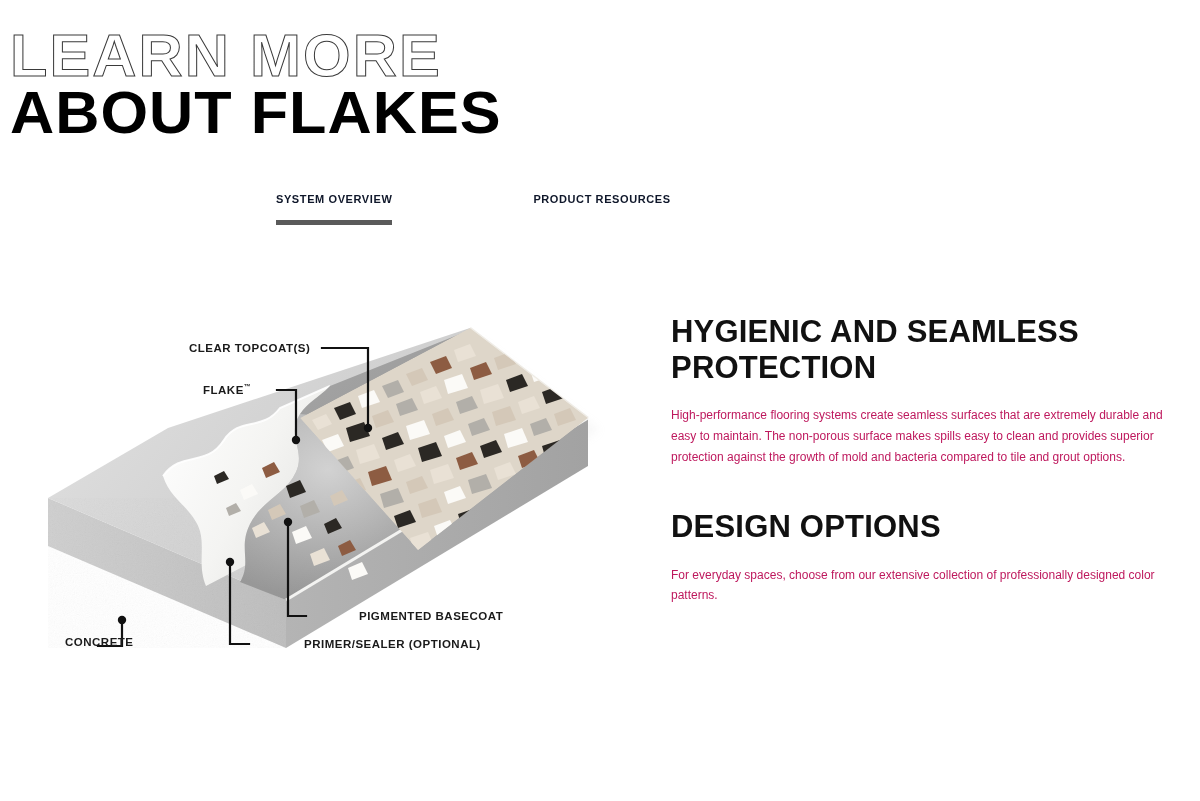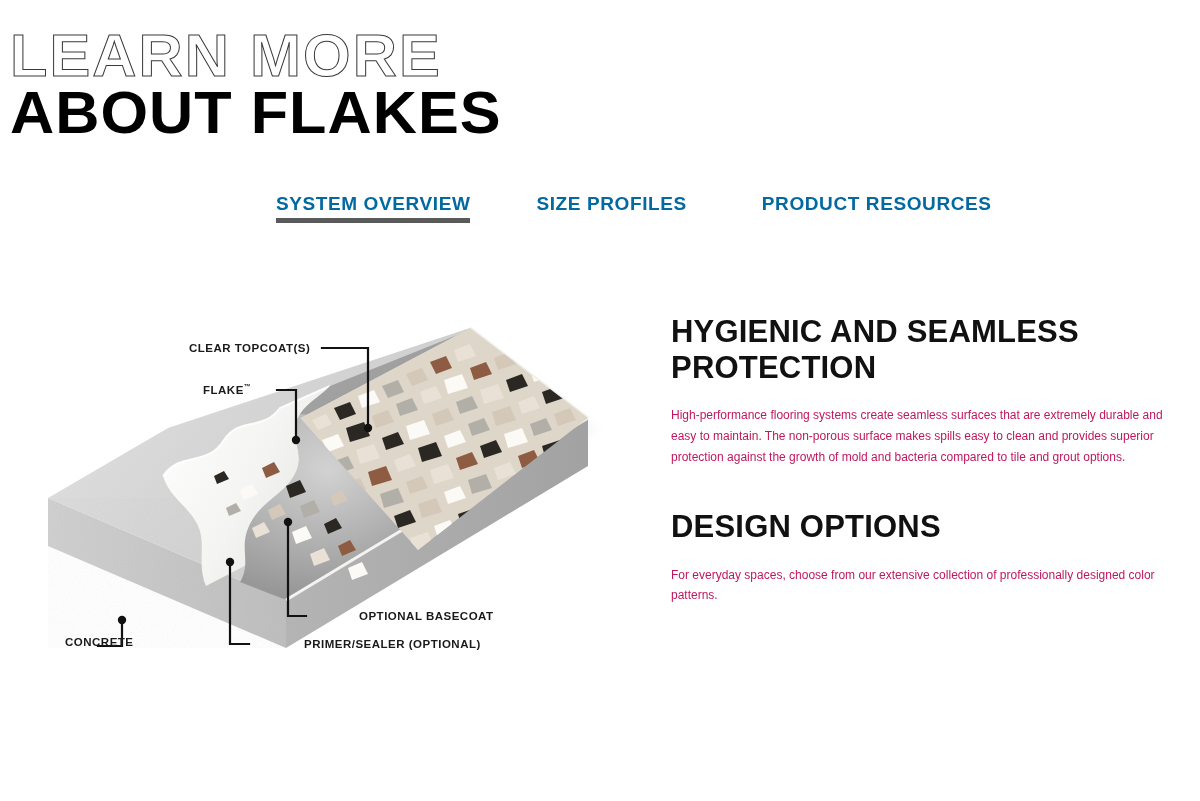--- a/index.html
+++ b/index.html
@@ -26,22 +26,22 @@
   .hero-line2{
     font-size:60px;font-weight:700;letter-spacing:1px;line-height:0.92;
     color:#000000;margin:0;padding:0;margin-top:2px;
     font-family:"Liberation Sans","DejaVu Sans",sans-serif;
     transform:scaleX(1.02);transform-origin:left center;
   }
 
   
   .tabs{position:absolute;left:276px;top:193px;display:flex;align-items:flex-start;}
   .tab{
-    font-size:19px;font-weight:700;letter-spacing:0.6px;color:#0369a1;
-    padding:0 0 8px 0;position:relative;cursor:pointer;white-space:nowrap;
+    font-size:11px;font-weight:700;letter-spacing:0.6px;color:#0f172a;
+    padding:0 0 20px 0;position:relative;cursor:pointer;white-space:nowrap;
   }
   .tab-gap1{width:66px;}
   .tab-gap2{width:75px;}
   .tab.active::after{
     content:"";position:absolute;left:0;right:0;bottom:0;height:5px;background:#5a5a5a;
   }
 
   
   .right-col{position:absolute;left:671px;top:314px;width:510px;}
   .sec-head{
@@ -75,21 +75,20 @@
 <div class="page">
 
   <div class="hero">
     <div class="hero-line1">LEARN MORE</div>
     <div class="hero-line2">ABOUT FLAKES</div>
   </div>
 
   <nav class="tabs">
     <div class="tab active">SYSTEM OVERVIEW</div>
     <div class="tab-gap1"></div>
-    <div class="tab">SIZE PROFILES</div>
     <div class="tab-gap2"></div>
     <div class="tab">PRODUCT RESOURCES</div>
   </nav>
 
   <div class="right-col">
     <h2 class="sec-head">HYGIENIC AND SEAMLESS PROTECTION</h2>
     <p class="sec-p">High-performance flooring systems create seamless surfaces that are extremely durable and easy to maintain. The non-porous surface makes spills easy to clean and provides superior protection against the growth of mold and bacteria compared to tile and grout options.</p>
 
     <h2 class="sec-head second">DESIGN OPTIONS</h2>
     <p class="sec-p">For everyday spaces, choose from our extensive collection of professionally designed color patterns.</p>
@@ -276,15 +275,15 @@
         <circle cx="230" cy="262" r="4.2"></circle>
         <circle cx="288" cy="222" r="4.2"></circle>
       </g>
     </svg>
   </div>
 
   <div class="lbl lbl-topcoat">CLEAR TOPCOAT(S)</div>
   <div class="lbl lbl-flake"><span>FLAKE</span><sup>™</sup></div>
   <div class="lbl lbl-concrete">CONCRETE</div>
   <div class="lbl lbl-primer">PRIMER/SEALER (OPTIONAL)</div>
-  <div class="lbl lbl-basecoat">OPTIONAL BASECOAT</div>
+  <div class="lbl lbl-basecoat">PIGMENTED BASECOAT</div>
 
 </div>
 
 </body></html>

